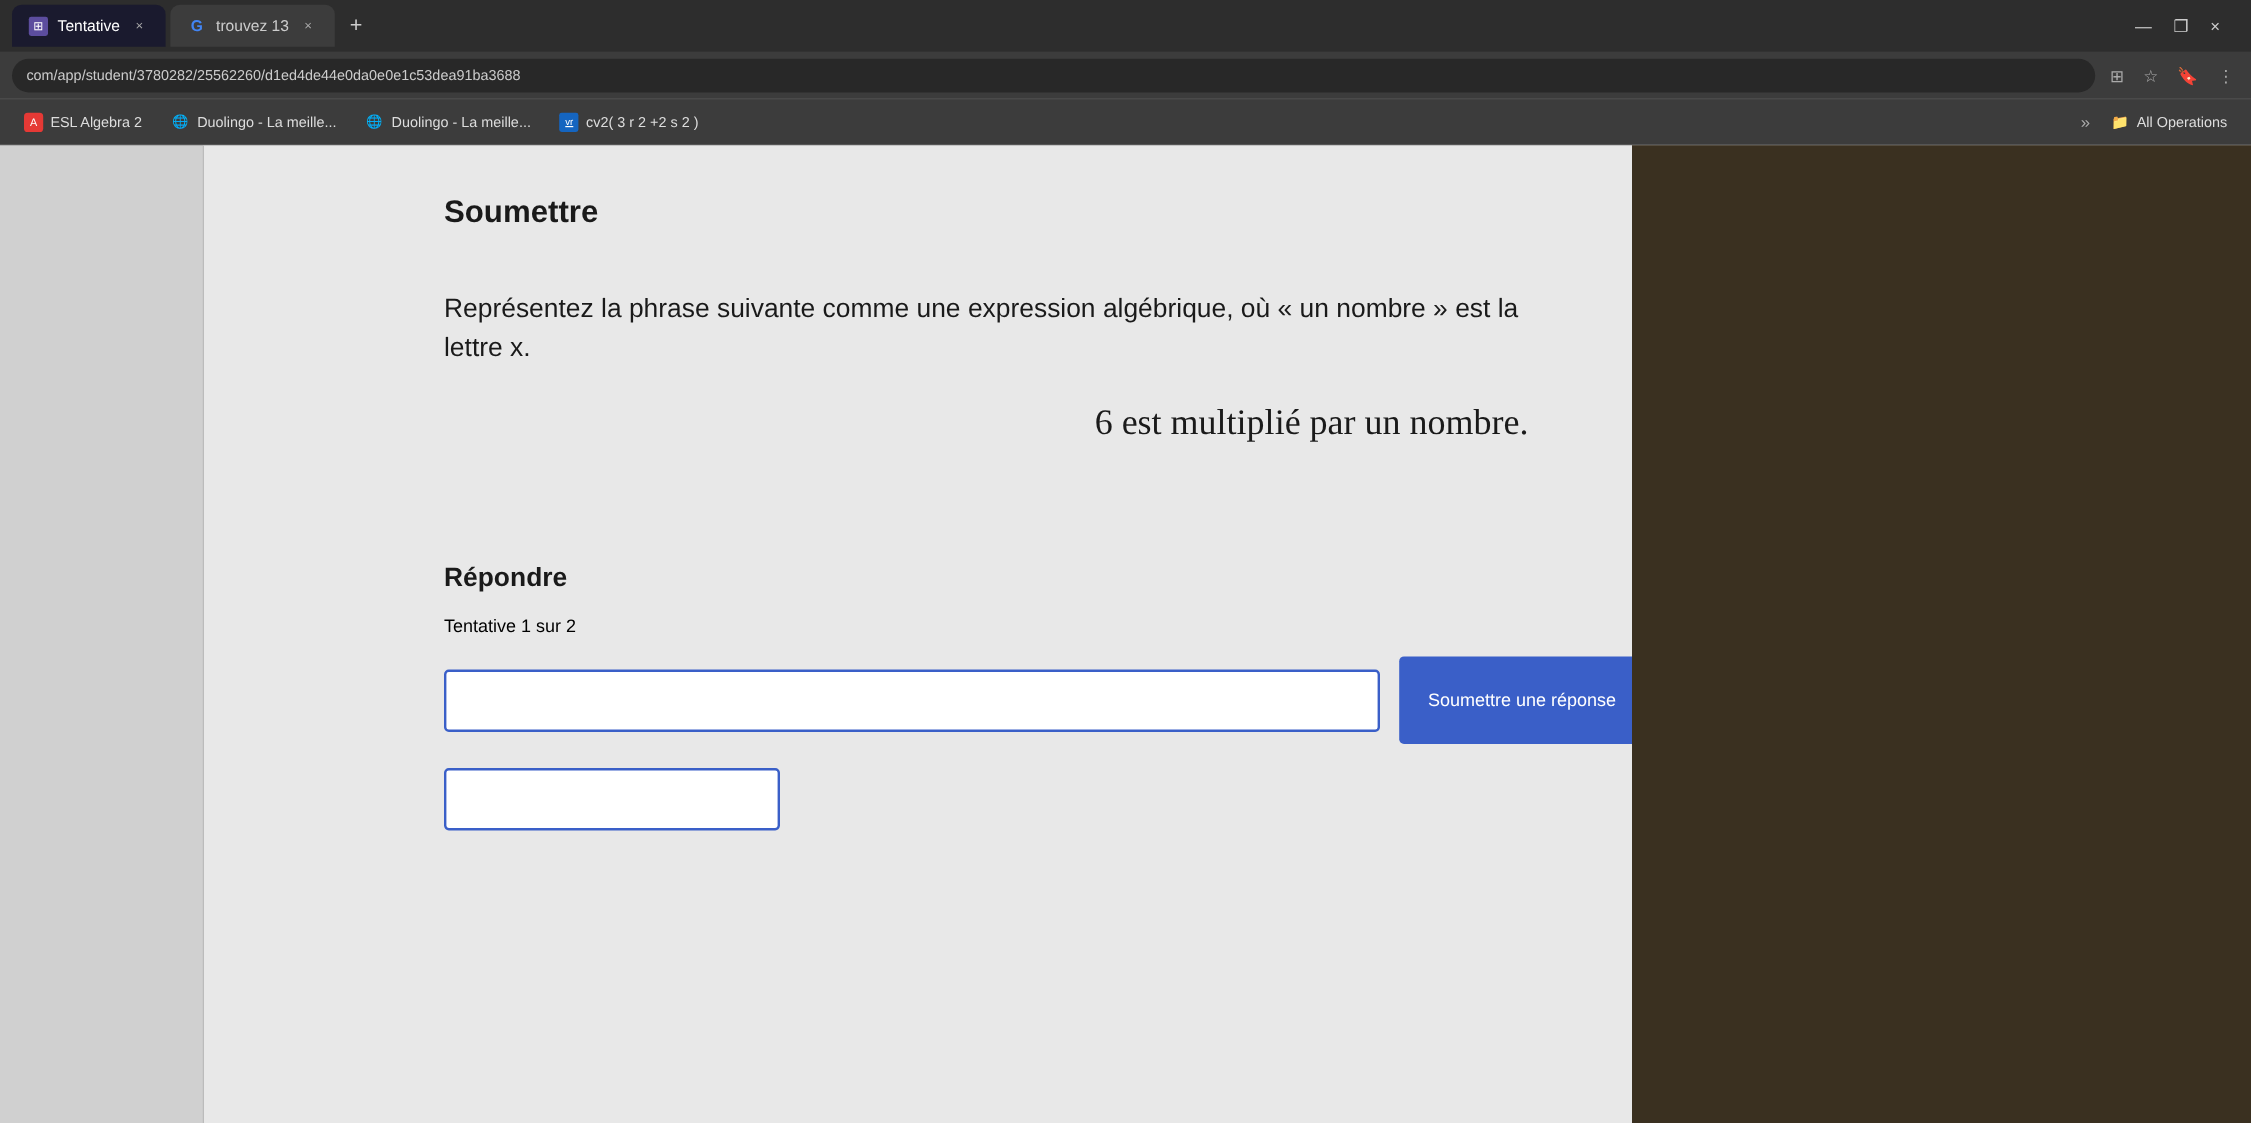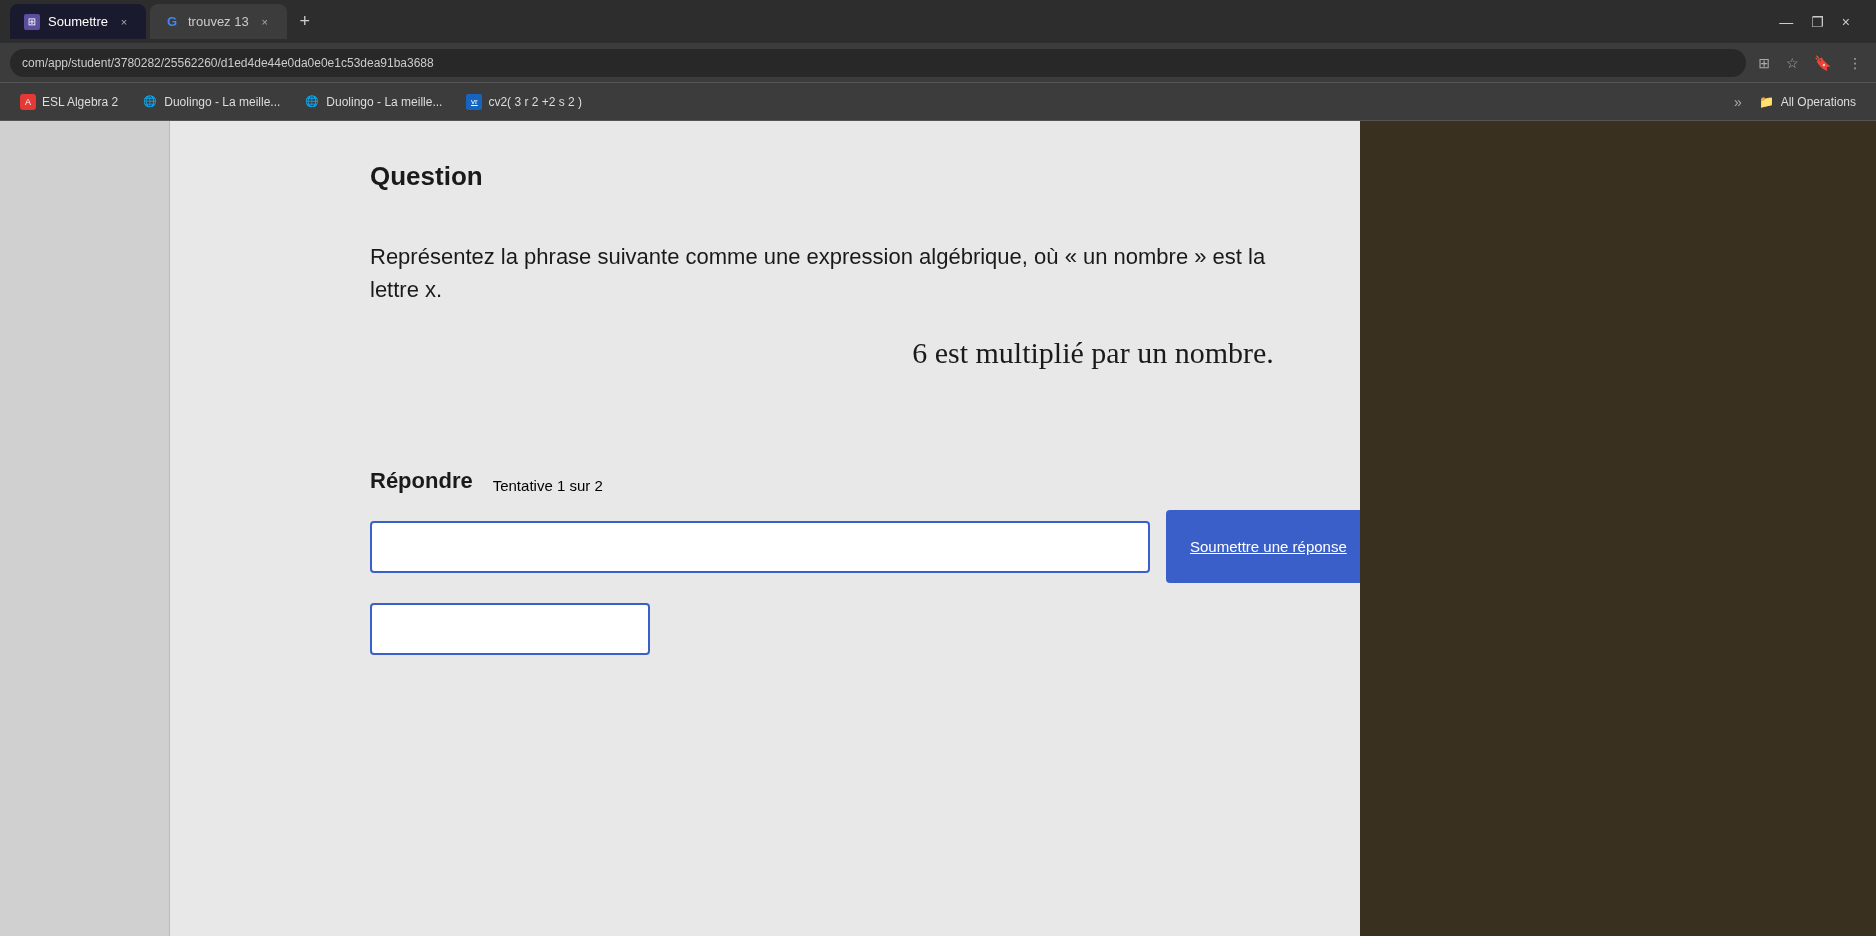--- a/index.html
+++ b/index.html
@@ -229,23 +229,24 @@
       background: #555;
       border-radius: 1px;
     }
 
     .repondre-section {
       margin-top: 10px;
     }
 
     .repondre-row {
       display: flex;
-      align-items: flex-end;
+      align-items: flex-start;
       gap: 20px;
       margin-bottom: 16px;
+      flex-direction: column;
     }
 
     .repondre-label {
       font-size: 22px;
       font-weight: bold;
       color: #1a1a1a;
       white-space: nowrap;
     }
 
     .tentative-text {
@@ -275,21 +276,20 @@
     .soumettre-btn {
       background: #3a5fc8;
       color: #fff;
       border: none;
       padding: 28px 24px;
       font-size: 15px;
       cursor: pointer;
       border-radius: 4px;
       white-space: nowrap;
       font-weight: 500;
-      text-decoration: underline;
     }
 
     .second-input-row {
       margin-top: 20px;
     }
 
     .second-input {
       width: 280px;
       height: 52px;
       border: 2px solid #3a5fc8;
@@ -371,21 +371,21 @@
 <body>
 
 <div>
 
   <div class="tab-bar">
 
     <div class="tab active">
       <span class="tab-favicon">
         <span class="favicon-operations">⊞</span>
       </span>
-      <span>Soumettre</span>
+      <span>Tentative</span>
       <span class="tab-close">×</span>
     </div>
 
     <div class="tab">
       <span class="tab-favicon">
         <span class="favicon-google" style="color:#4285f4; font-size:13px; font-weight:bold;">G</span>
       </span>
       <span>trouvez 13</span>
       <span class="tab-close">×</span>
     </div>
@@ -446,21 +446,21 @@
   </div>
 </div>
 
 <div class="page-wrapper">
 
   <div class="left-panel"></div>
 
   <div class="question-section">
 
     <div class="question-header">
-      <h2 class="question-label">Question</h2>
+      <h2 class="question-label">Soumettre</h2>
       <button class="afficher-btn">Afficher des exemples</button>
     </div>
 
     <p class="question-text">Représentez la phrase suivante comme une expression algébrique, où « un nombre » est la lettre x.</p>
 
     <div class="math-statement">6 est multiplié par un nombre.</div>
 
     <div class="keyboard-icon-area" style="margin-right: 120px;">
       <div class="keyboard-icon">
         <div class="keyboard-icon-inner">

